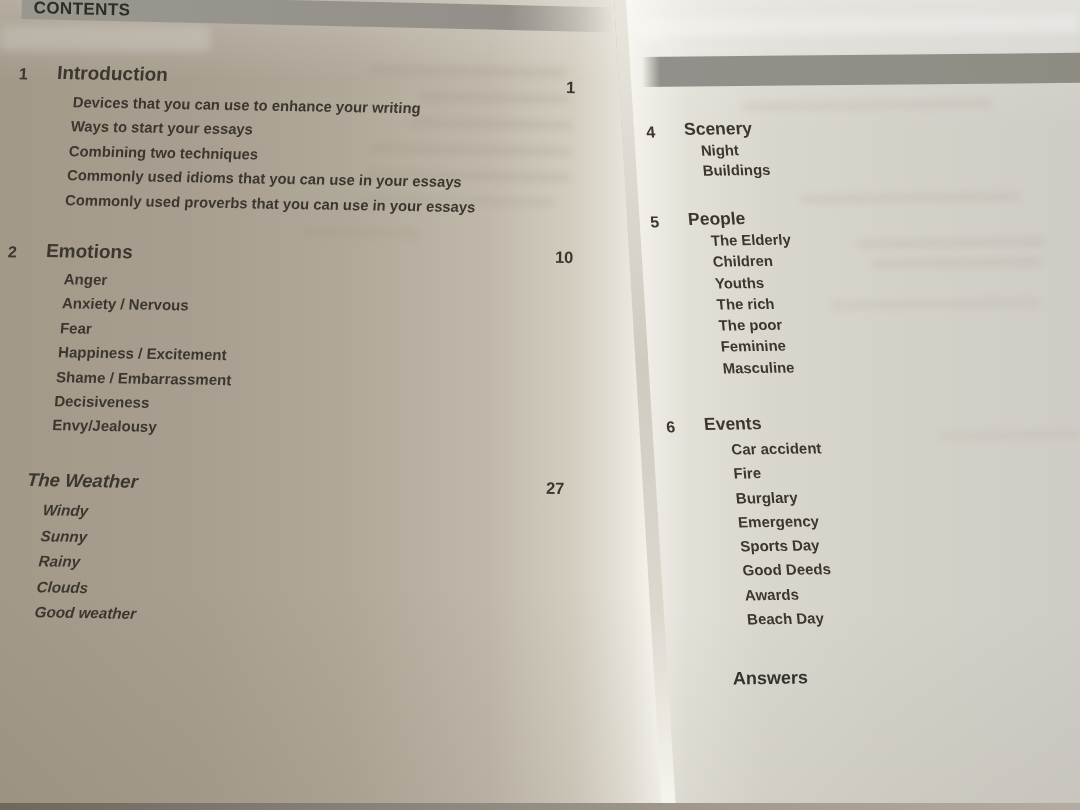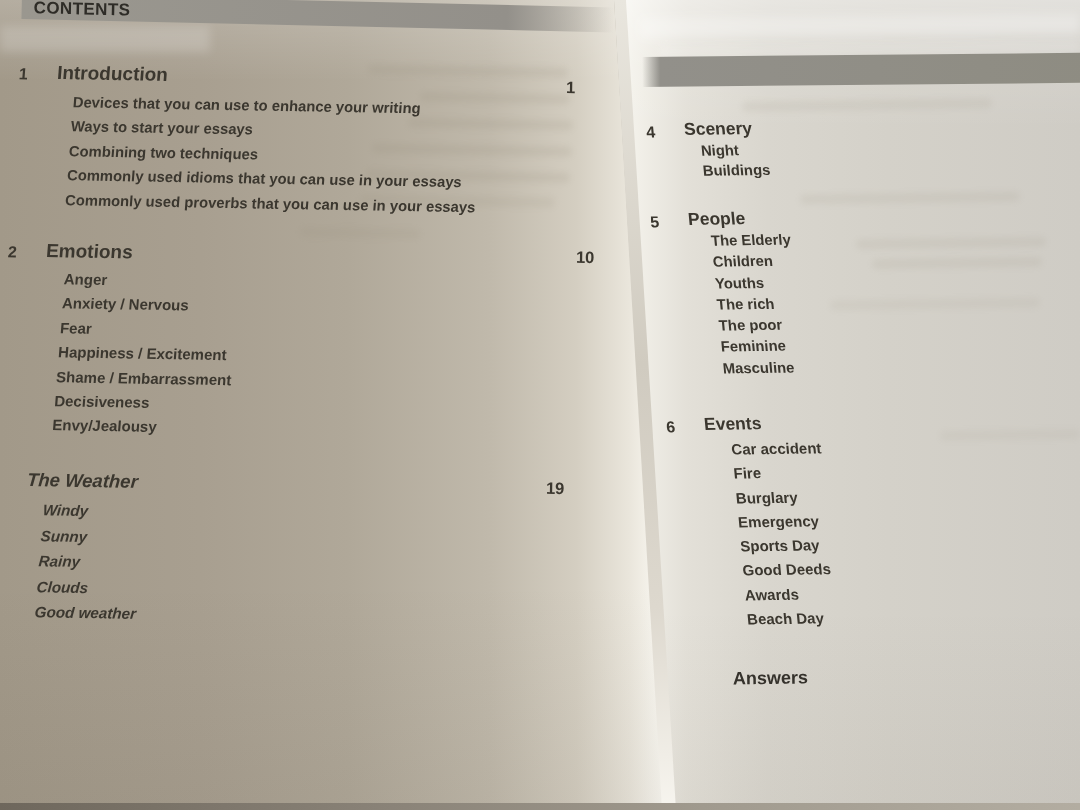--- a/index.html
+++ b/index.html
@@ -106,21 +106,21 @@
   .s-events{left:703px;top:414px;}
   .s-events .sec-items{margin-top:3px;}
   .s-events .item{font-size:15px;line-height:24.3px;margin-left:25px;}
 
   .answers-heading{
     position:absolute;left:733px;top:668px;z-index:7;color:#35322c;
     font-size:18px;font-weight:700;transform:rotate(-.8deg);
   }
   .pagenum{position:absolute;z-index:7;font-size:16.5px;font-weight:700;color:#3b372f;transform:rotate(1deg);}
   .pn-1{left:566px;top:78px;}
-  .pn-10{left:576px;top:248px;}
+  .pn-10{left:555px;top:248px;}
   .pn-24{left:546px;top:479px;}
 </style>
 </head>
 <body>
 
 <div class="photo">
 
   <div class="left-page">
     <div class="shade"></div>
   </div>
@@ -190,21 +190,21 @@
       <div class="item">Windy</div>
       <div class="item">Sunny</div>
       <div class="item">Rainy</div>
       <div class="item">Clouds</div>
       <div class="item">Good weather</div>
     </div>
   </div>
 
   <span class="pagenum pn-1">1</span>
   <span class="pagenum pn-10">10</span>
-  <span class="pagenum pn-24">19</span>
+  <span class="pagenum pn-24">27</span>
 
   <div class="section rp tilt-r s-scenery">
     <div class="sec-head">
       <span class="sec-num">4</span>
       <span class="sec-title">Scenery</span>
     </div>
     <div class="sec-items">
       <div class="item">Night</div>
       <div class="item">Buildings</div>
     </div>

